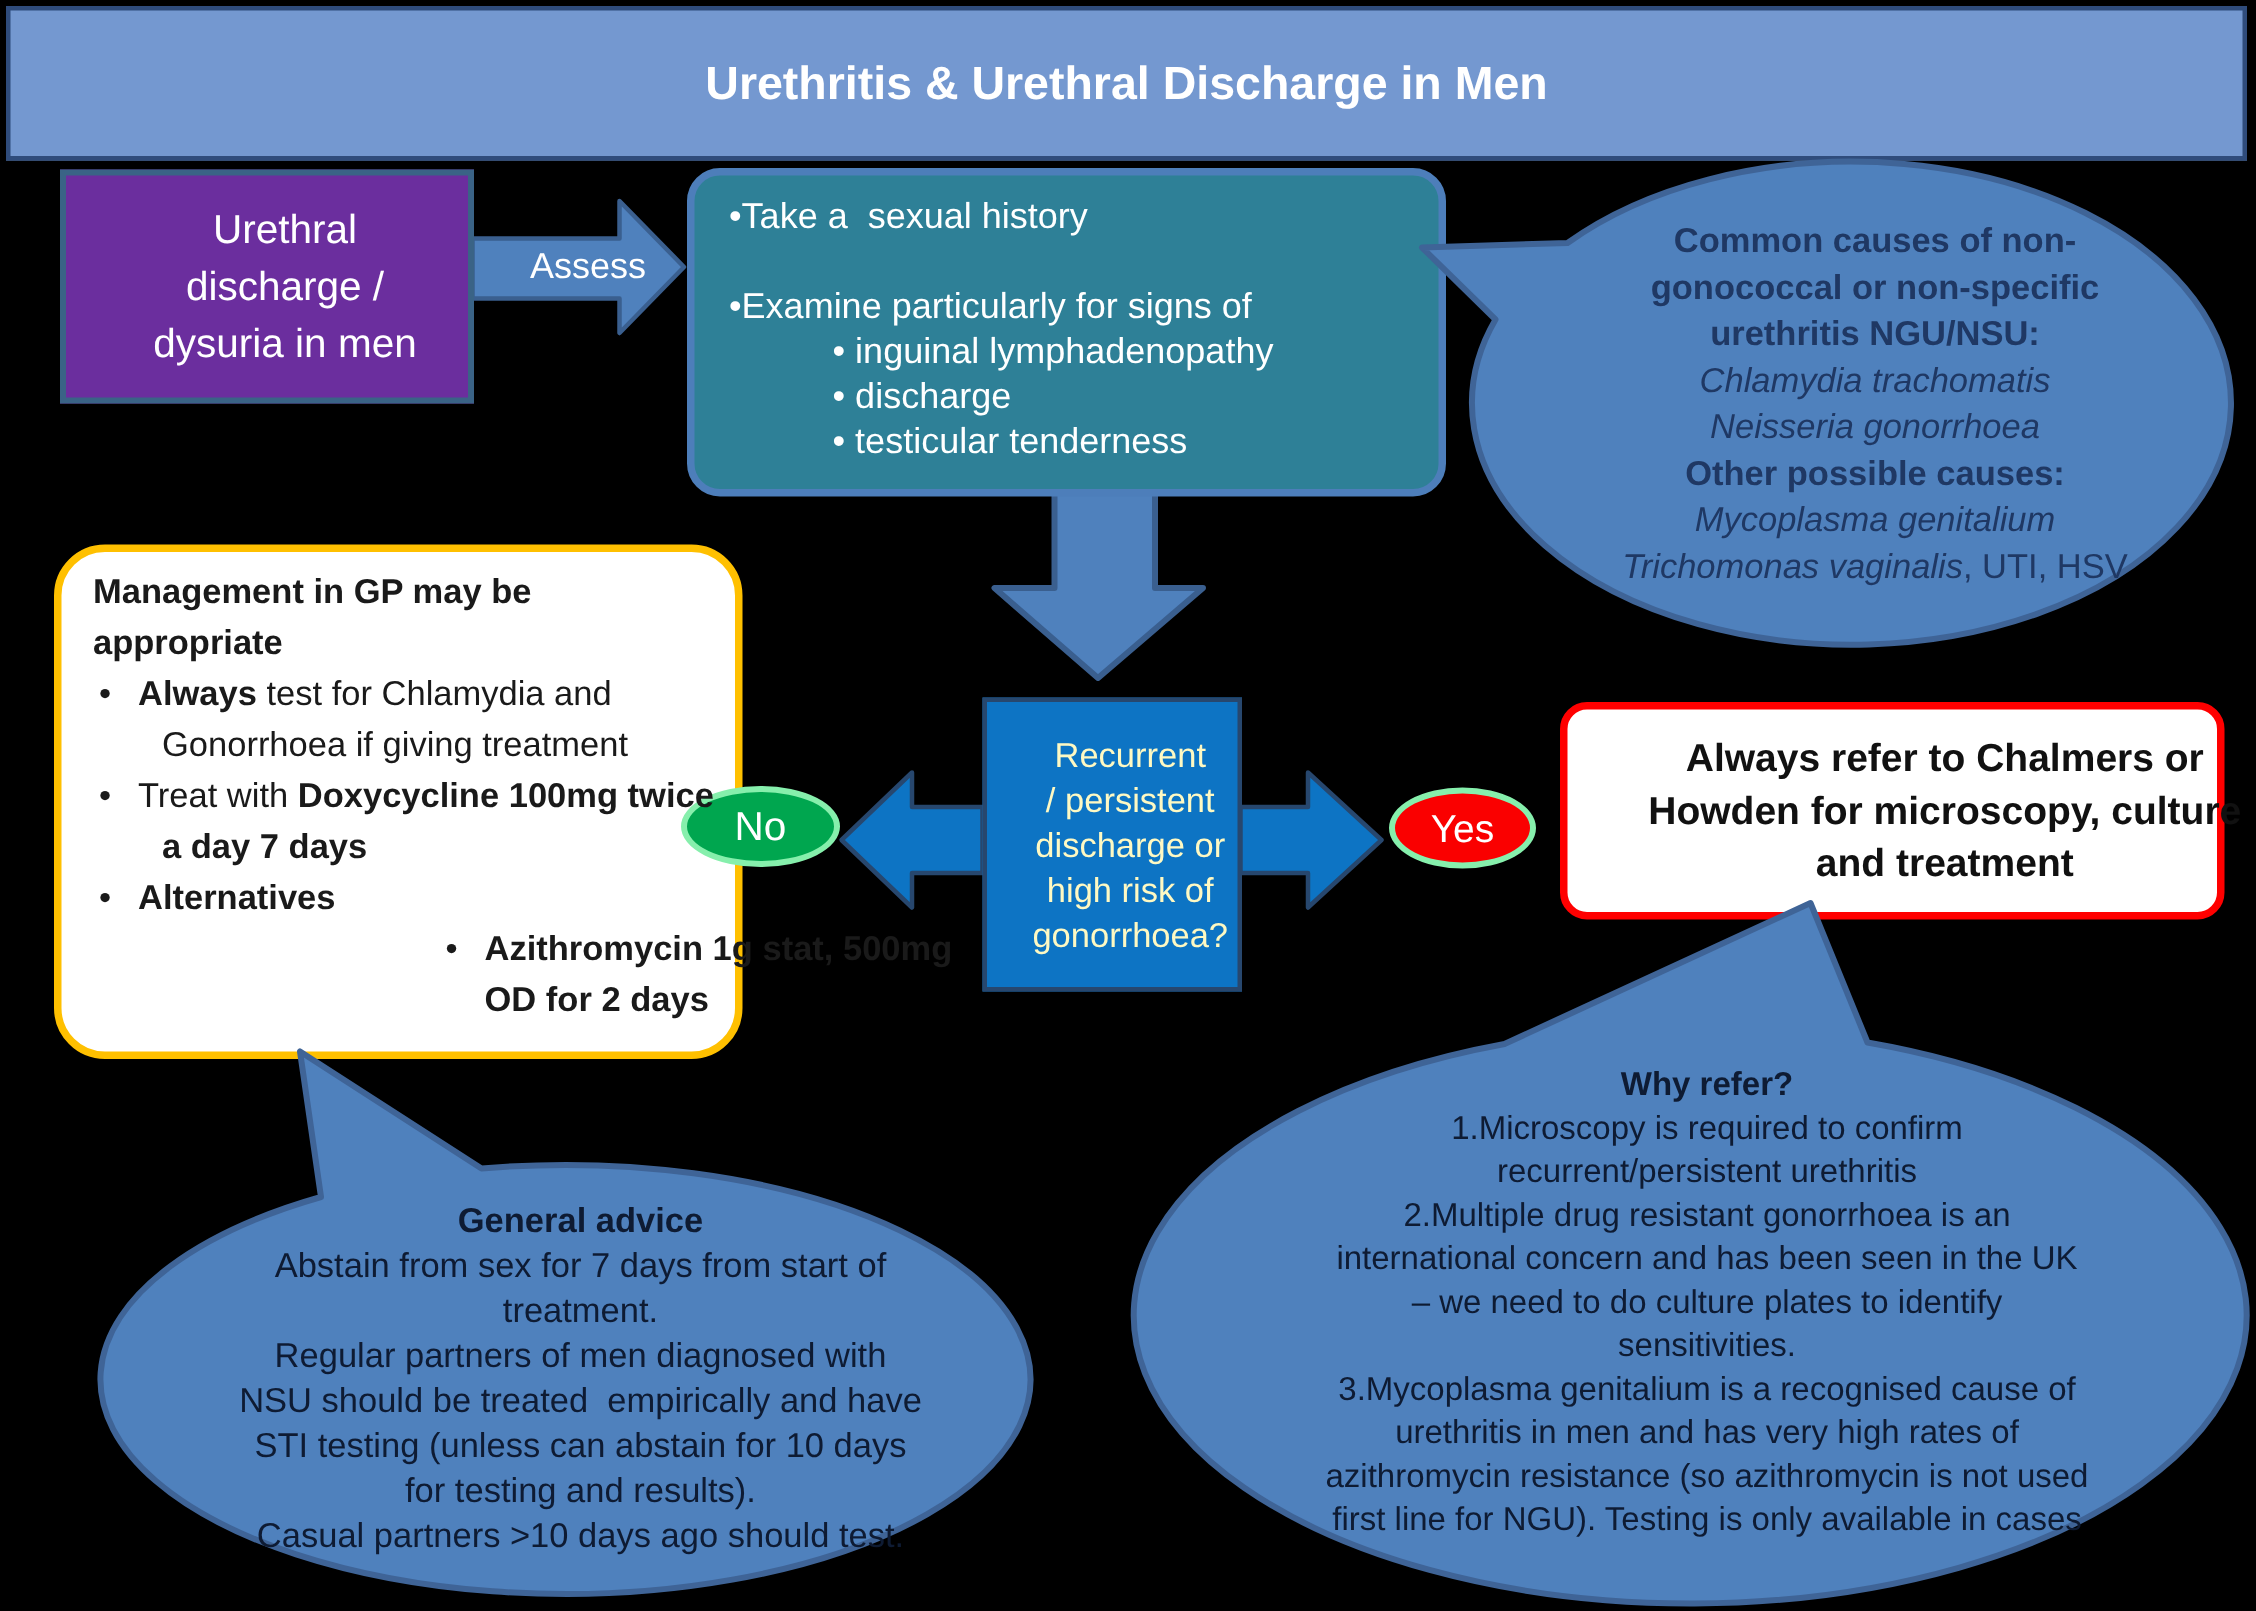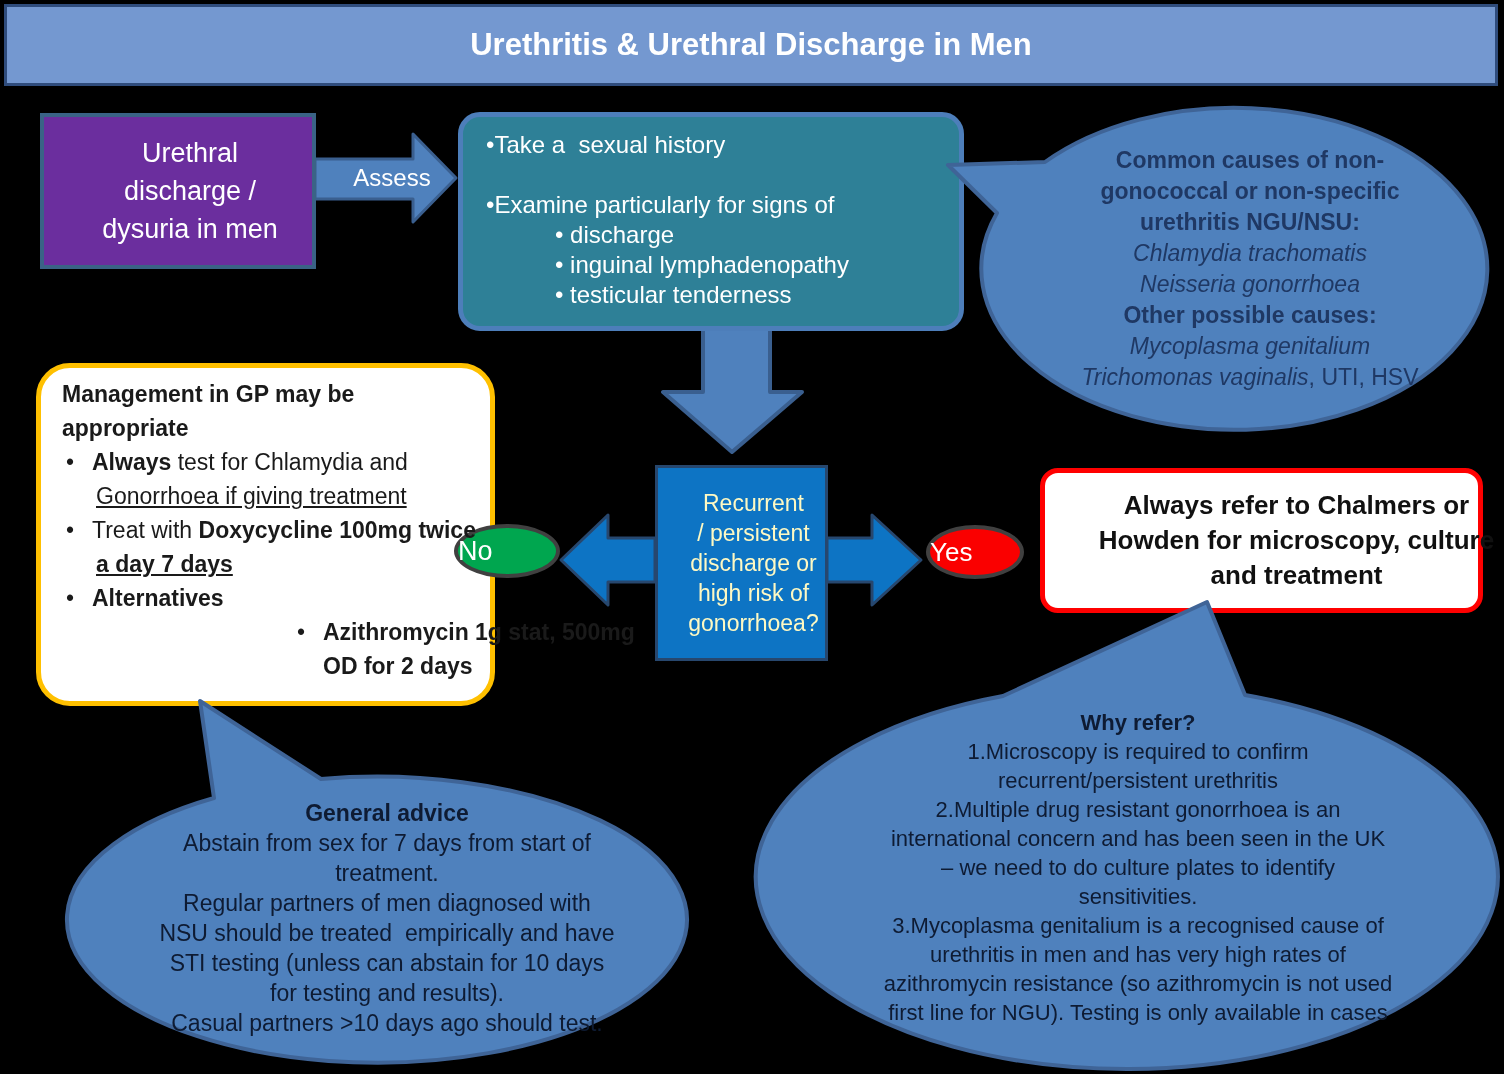--- a/index.html
+++ b/index.html
@@ -8,52 +8,52 @@
   .layer{position:absolute;left:0;top:0;z-index:1;}
   #bubble-layer{z-index:3;}
   .box{position:absolute;box-sizing:border-box;z-index:2;}
   .txt{position:absolute;z-index:4;}
   .tl{display:flex;}
   .ln{white-space:pre;display:inline-block;}
   .bd{font-weight:700;}
   .it{font-style:italic;}
   .center-lines .tl{justify-content:center;margin-left:24px;}
 
-  #title-bar{left:4px;top:4px;width:1494px;height:82px;background:#7498D0;
+  #title-bar{left:4px;top:4px;width:1494px;height:103px;background:#7498D0;
              border:3px solid #2F4C7C;display:flex;align-items:center;justify-content:center;}
   #title-text{color:#FFFFFF;font-size:31px;font-weight:700;}
 
   #start-box{left:40px;top:113px;width:276px;height:156px;background:#6B2E9E;
              border:4px solid #3A6386;display:flex;align-items:center;justify-content:center;}
   #start-text{color:#FFFFFF;font-size:27px;line-height:38px;text-align:center;}
 
   #assess-label{left:344px;top:164px;width:96px;text-align:center;color:#FFFFFF;font-size:24px;}
 
   #assessment-box{left:458px;top:112px;width:506px;height:219px;background:#2E8097;
                   border:5px solid #4D7EBA;border-radius:22px;}
   #assessment-text{left:486px;top:130px;width:460px;color:#FFFFFF;font-size:24px;line-height:30px;}
   #assessment-text .ind{margin-left:69px;}
 
   #causes-text{left:1002px;top:145px;width:472px;color:#1F3864;font-size:23px;line-height:31px;}
 
   #decision-box{left:655px;top:465px;width:173px;height:196px;background:#0D74C4;
                 border:3px solid #27476E;display:flex;align-items:center;justify-content:center;}
   #decision-text{position:static;color:#fef9c3;font-size:23px;line-height:30px;}
 
-  .badge{position:absolute;z-index:4;box-sizing:border-box;border:4px solid #404040;border-radius:50%;
-         display:flex;align-items:center;color:#FFFFFF;}
+  .badge{position:absolute;z-index:4;box-sizing:border-box;border:4px solid #86efac;border-radius:50%;
+         display:flex;align-items:center;justify-content:center;color:#FFFFFF;}
   #no-badge{left:454px;top:524px;width:106px;height:54px;background:#00A64F;font-size:27px;}
   #yes-badge{left:926px;top:525px;width:98px;height:54px;background:#FA0000;font-size:26px;}
 
   #gp-box{left:36px;top:363px;width:459px;height:343px;background:#FFFFFF;
           border:5px solid #FFC000;border-radius:34px;}
   #gp-text{left:62px;top:377px;width:420px;color:#1A1A1A;font-size:23px;line-height:34px;}
   #gp-text .mk{width:26px;flex:0 0 26px;}
   #gp-text .bl1{margin-left:4px;}
-  #gp-text .ct1{margin-left:34px;text-decoration:underline;}
+  #gp-text .ct1{margin-left:46px;}
   #gp-text .bl2{margin-left:235px;}
   #gp-text .ct2{margin-left:261px;}
 
   #refer-box{left:1040px;top:468px;width:443px;height:145px;background:#FFFFFF;
              border:5px solid #FF0000;border-radius:18px;display:flex;align-items:center;justify-content:center;padding-left:46px;}
   #refer-text{position:static;color:#111111;font-size:26px;line-height:35px;}
 
   #general-text{left:75px;top:798px;width:600px;color:#0E1B33;font-size:23px;line-height:30px;}
   #why-text{left:826px;top:708px;width:600px;color:#0E1B33;font-size:22px;line-height:29px;}
 </style>
@@ -137,24 +137,24 @@
       <div class="tl">
         <span class="ln"><span>•Take a  sexual history</span></span>
       </div>
       <div class="tl">
         <span class="ln">&nbsp;</span>
       </div>
       <div class="tl">
         <span class="ln"><span>•Examine particularly for signs of</span></span>
       </div>
       <div class="tl ind">
+        <span class="ln"><span>• inguinal lymphadenopathy</span></span>
+      </div>
+      <div class="tl ind">
         <span class="ln"><span>• discharge</span></span>
-      </div>
-      <div class="tl ind">
-        <span class="ln"><span>• inguinal lymphadenopathy</span></span>
       </div>
       <div class="tl ind">
         <span class="ln"><span>• testicular tenderness</span></span>
       </div>
     </div>
 
   <div class="txt center-lines" id="causes-text">
       <div class="tl">
         <span class="ln"><span class="bd">Common causes of non-</span></span>
       </div>

